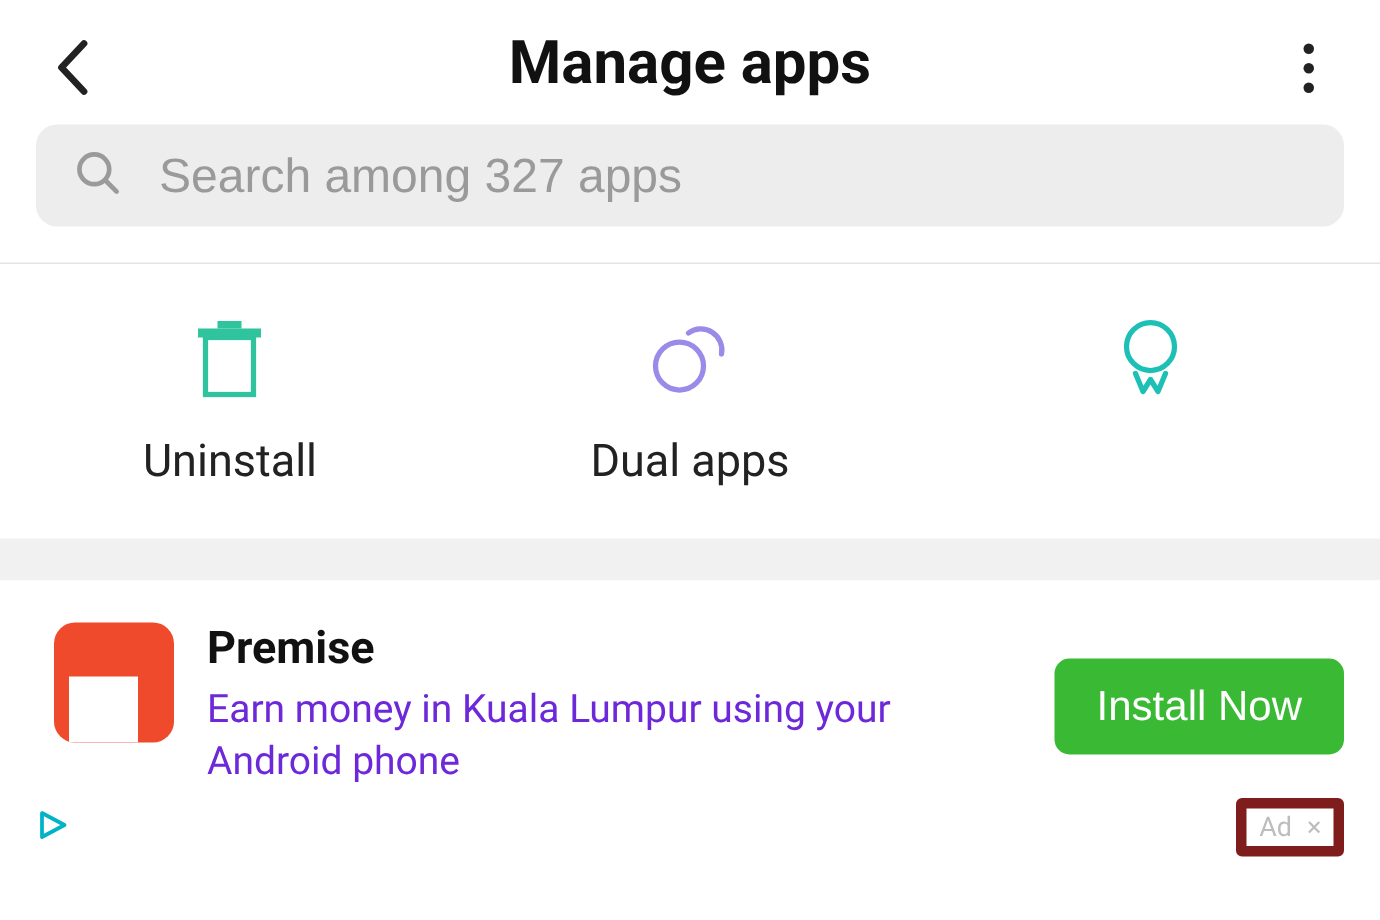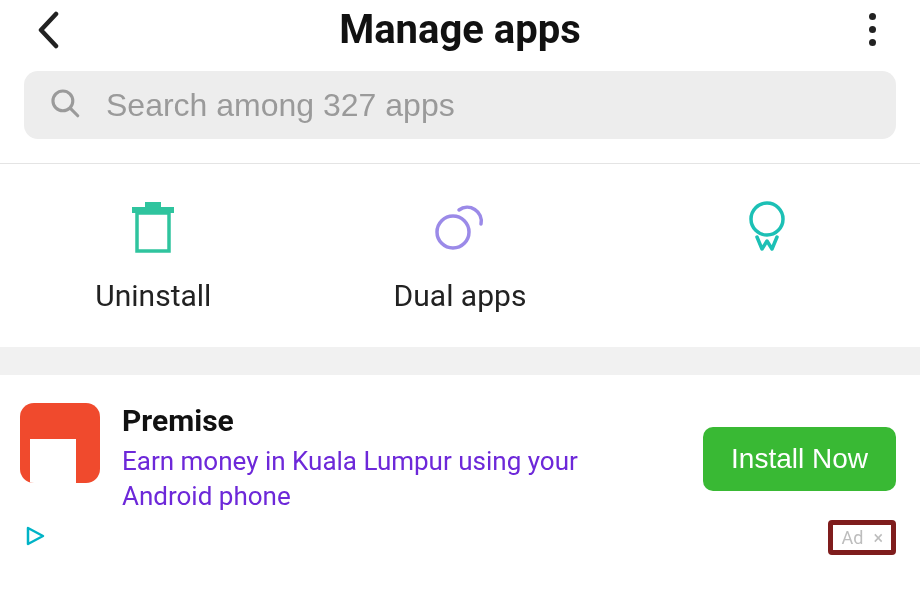--- a/index.html
+++ b/index.html
@@ -6,23 +6,23 @@
   body {
     font-family: -apple-system, BlinkMacSystemFont, "Segoe UI", Roboto, Helvetica, Arial, sans-serif;
     background: #fff;
     width: 920px;
     height: 613px;
     overflow: hidden;
     color: #222;
   }
   .header {
     display: flex;
-    align-items: center;
+    align-items: flex-end;
     justify-content: space-between;
-    padding: 6px 28px 18px 28px;
+    padding: 18px 28px 18px 28px;
     border-radius: 27px;
   }
   .back-btn {
     width: 40px; height: 40px;
     display: flex; align-items: center; justify-content: center;
     cursor: pointer;
   }
   .title {
     font-size: 40px;
     font-weight: 700;
@@ -91,21 +91,21 @@
     color: #222;
   }
   .gap-bar {
     height: 28px;
     background: #f1f1f1;
     width: 100%;
   }
   .ad-card {
     display: flex;
     align-items: flex-start;
-    padding: 28px 24px 0 20px;
+    padding: 28px 24px 0 36px;
     gap: 22px;
     position: relative;
     background: #fff;
   }
   .ad-icon {
     width: 80px; height: 80px;
     border-radius: 14px;
     background: #f04a2d;
     position: relative;
     flex-shrink: 0;
@@ -152,21 +152,21 @@
   .ad-choices {
     color: #00b3c6;
     cursor: pointer;
   }
   .ad-badge {
     display: flex;
     align-items: center;
     gap: 10px;
     font-size: 18px;
     color: #bdbdbd;
-    border: 5px solid #7f1d1d;
+    border: 7px solid #7f1d1d;
     border-radius: 4px;
     padding: 2px 8px;
     cursor: pointer;
   }
   .ad-badge .x { font-size: 18px; line-height:1; }
 </style>
 </head>
 <body>
 
 <div class="header">

